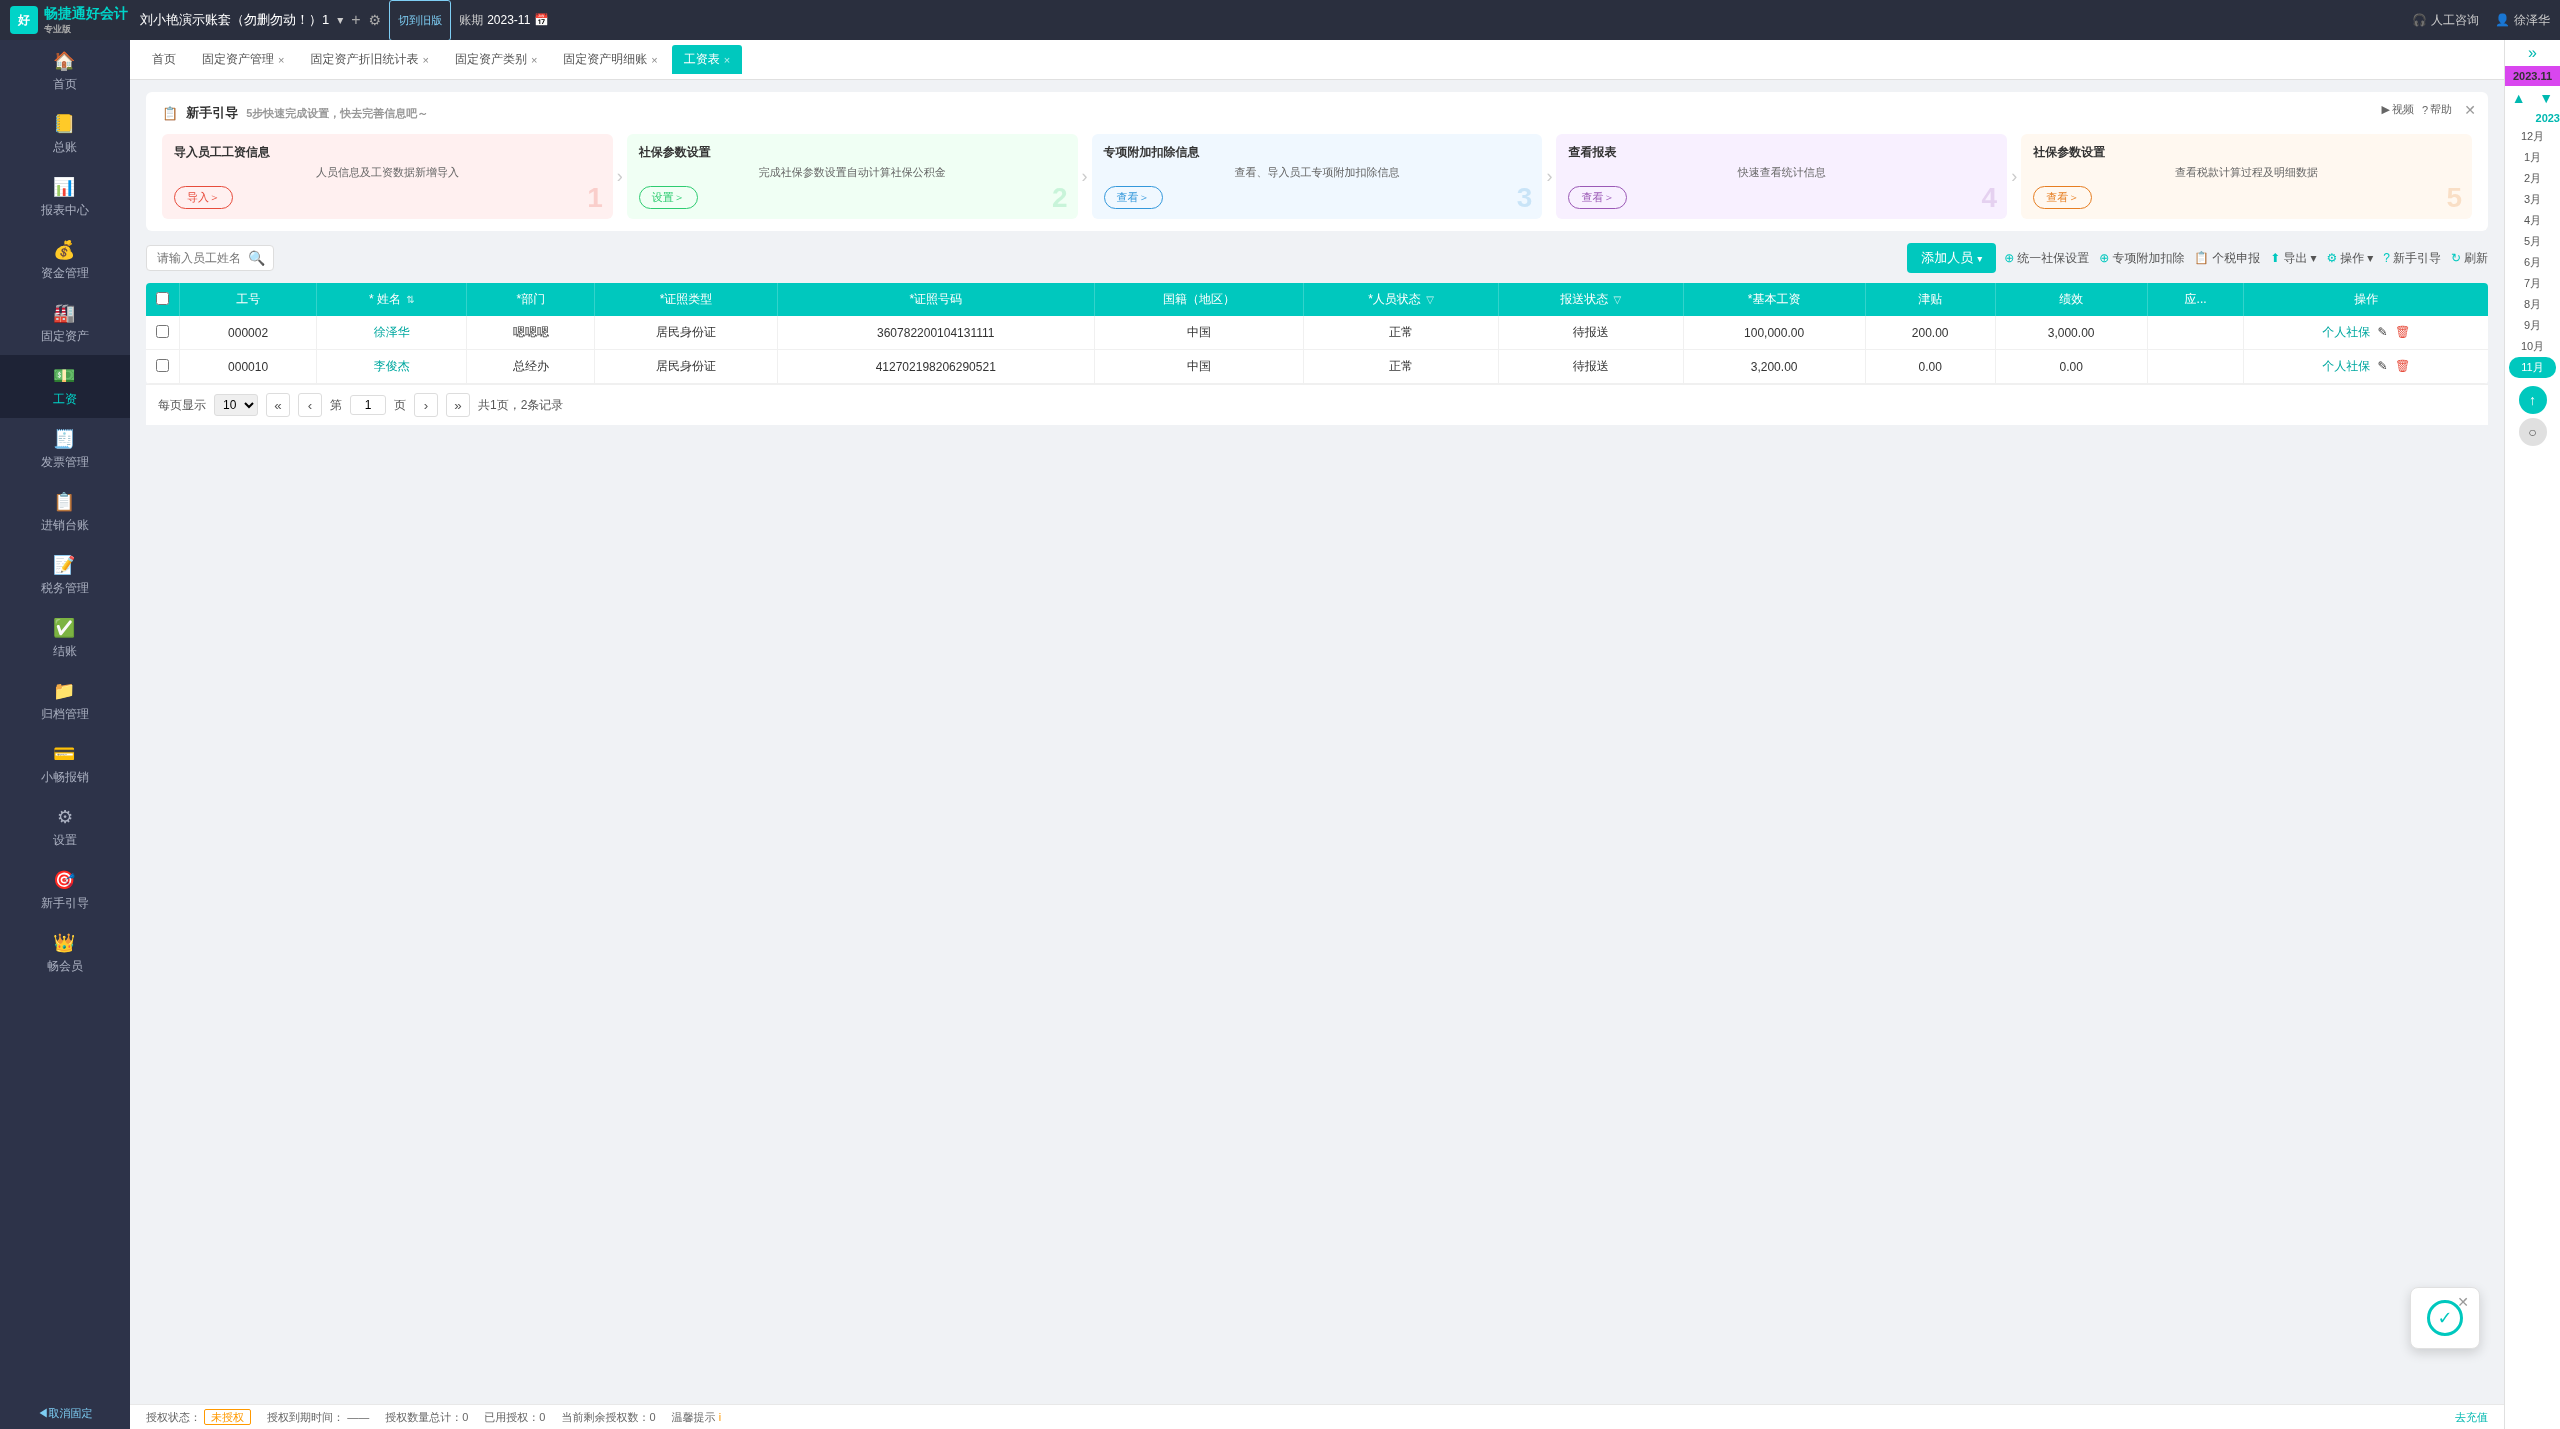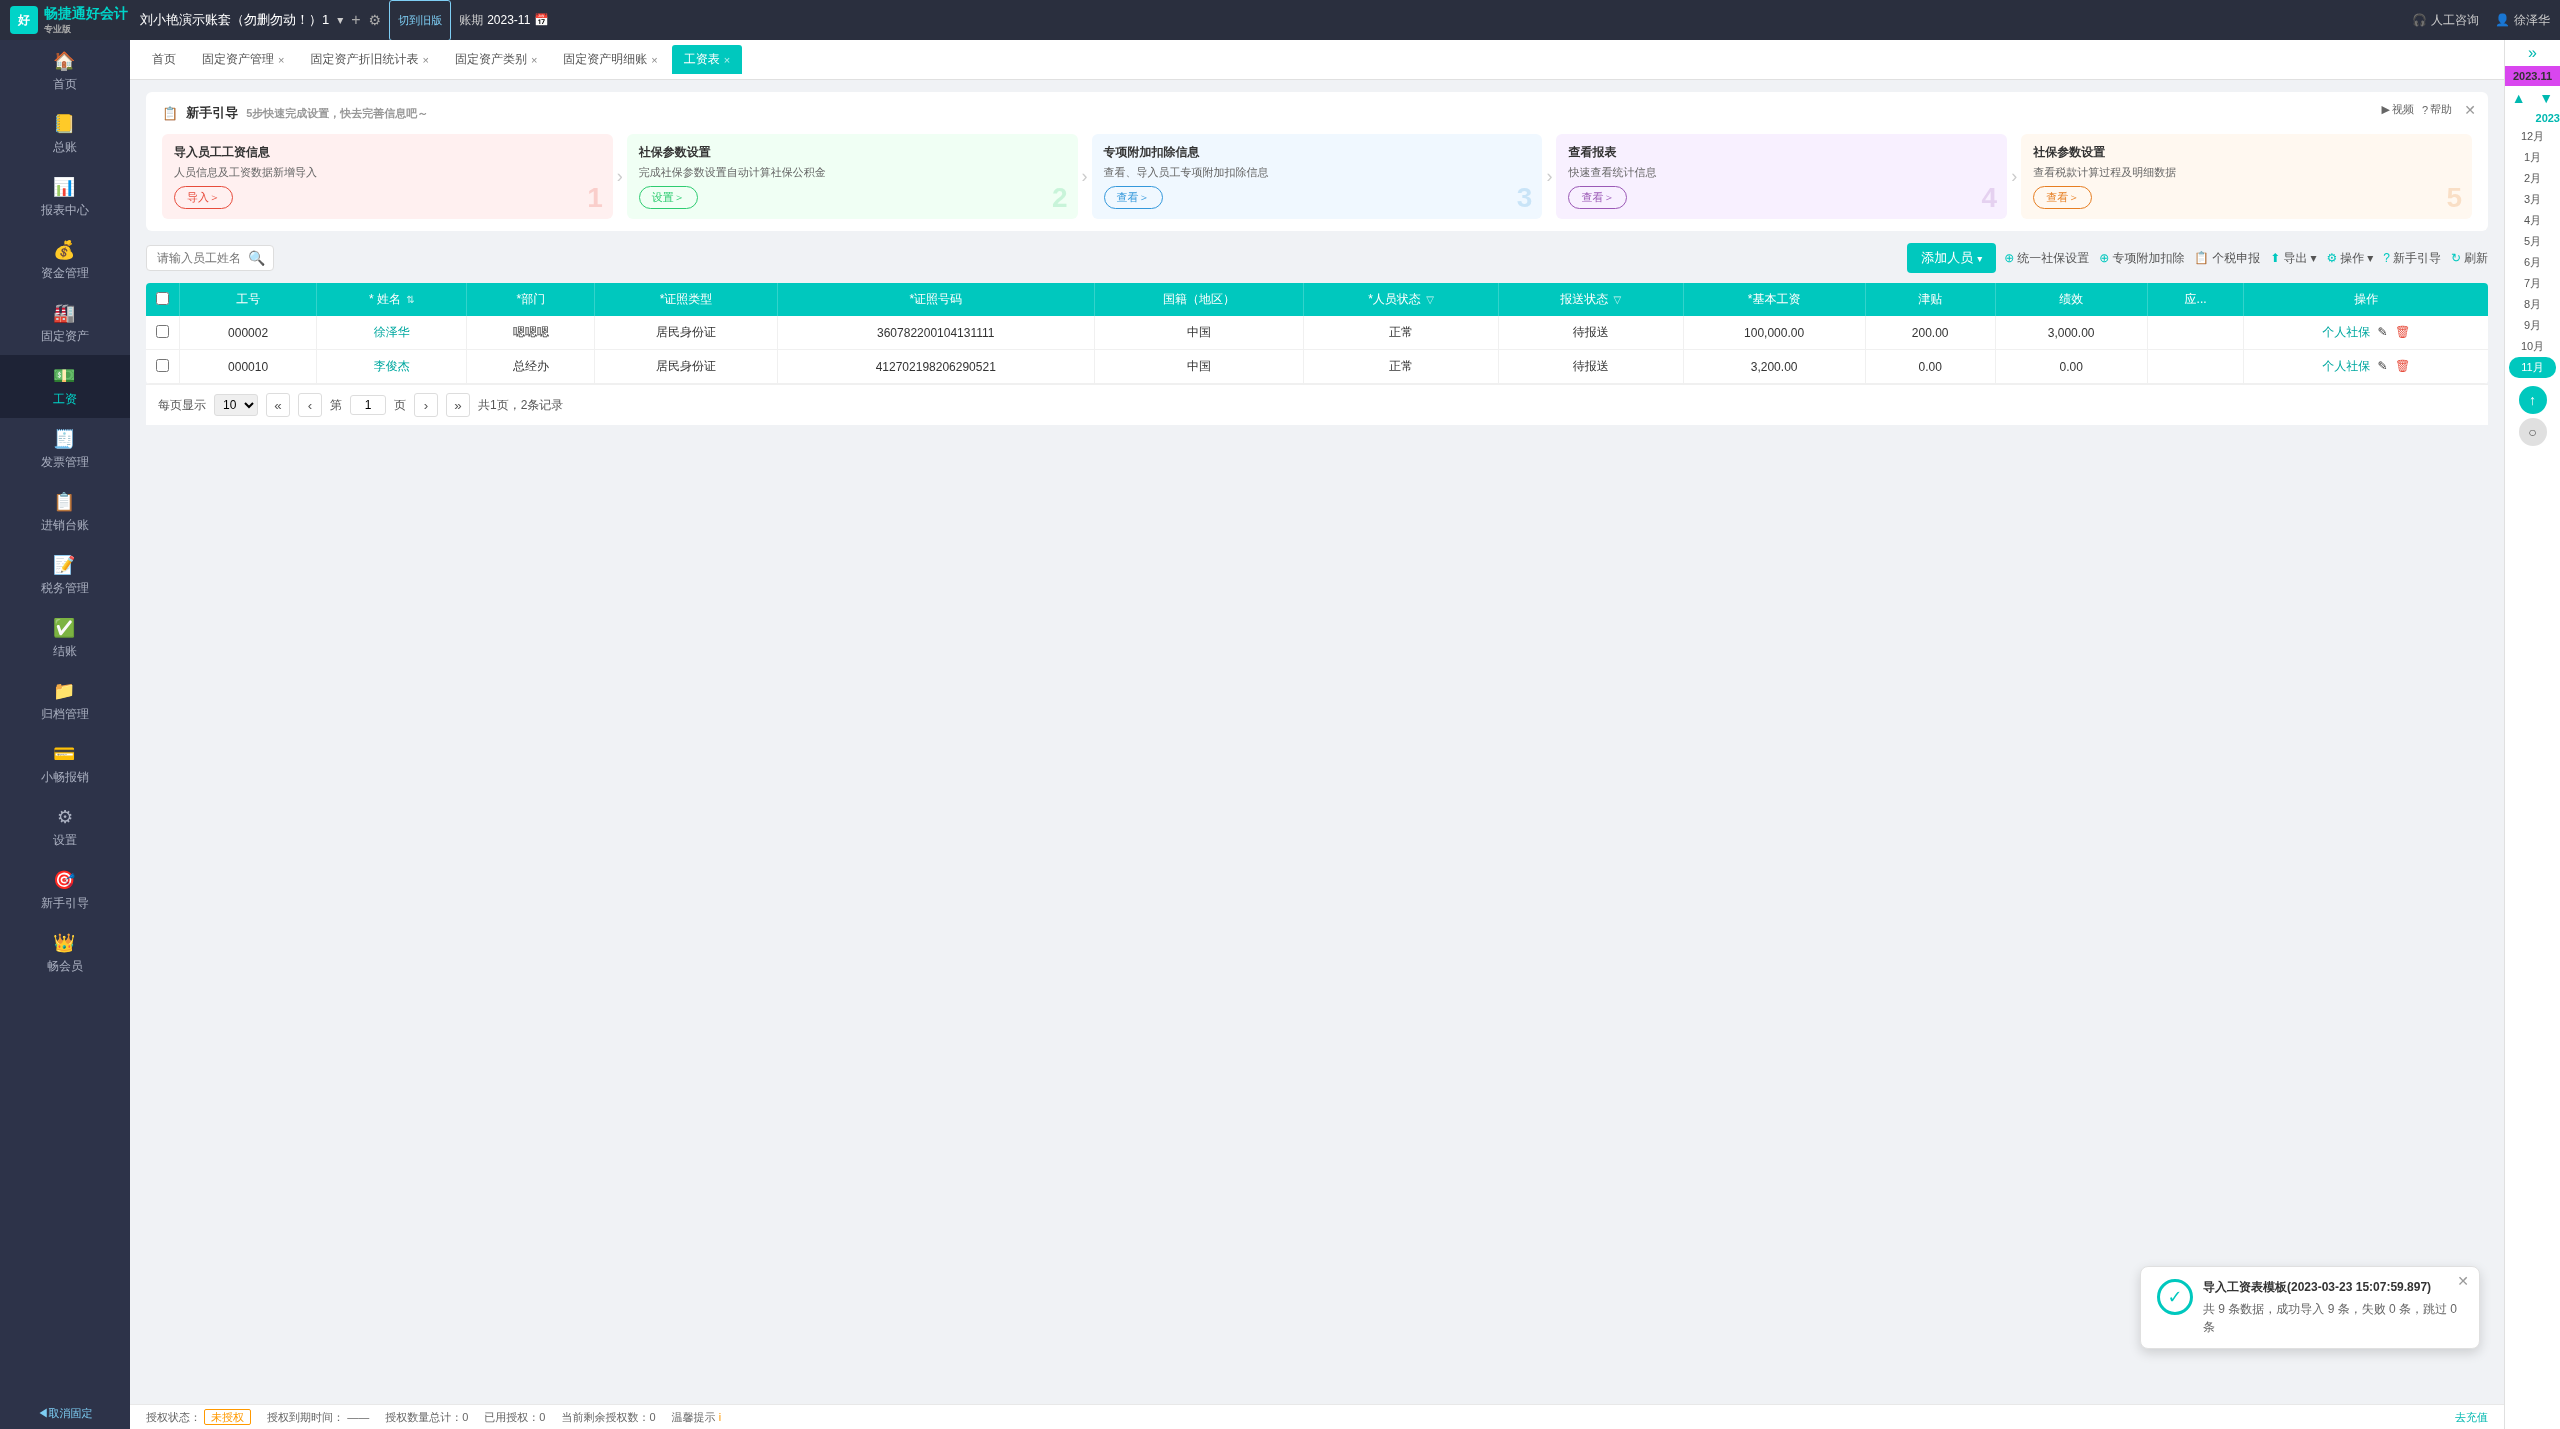--- a/index.html
+++ b/index.html
@@ -188,21 +188,21 @@
       position: absolute;
       right: 10px;
       bottom: 5px;
     }
     .step1 .step-num { color: #e74c3c; }
     .step2 .step-num { color: #2ecc71; }
     .step3 .step-num { color: #3498db; }
     .step4 .step-num { color: #9b59b6; }
     .step5 .step-num { color: #e67e22; }
     .step-title { font-size: 12px; font-weight: bold; color: #333; margin-bottom: 4px; }
-    .step-desc { font-size: 11px; color: #666; line-height: 1.4; }
+    .step-desc { font-size: 11px; color: #666; line-height: 1.4; text-align: center; }
     .step-btn {
       display: inline-block;
       margin-top: 6px;
       padding: 3px 12px;
       border-radius: 12px;
       font-size: 11px;
       cursor: pointer;
       border: 1px solid;
     }
     .step1 .step-btn { border-color: #e74c3c; color: #e74c3c; }
@@ -858,17 +858,13 @@
       <div style="width:28px;height:28px;background:#00c8be;border-radius:50%;display:flex;align-items:center;justify-content:center;color:#fff;cursor:pointer;font-size:14px;">↑</div>
       <div style="width:28px;height:28px;background:#e0e0e0;border-radius:50%;display:flex;align-items:center;justify-content:center;color:#555;cursor:pointer;font-size:14px;">○</div>
     </div>
   </div>
 
 </div>
 
 <div class="toast-notification">
   <div class="toast-close">✕</div>
   <div class="toast-check">✓</div>
-  <div class="toast-content">
-    <div class="toast-title">导入工资表模板(2023-03-23 15:07:59.897)</div>
-    <div class="toast-desc">共 9 条数据，成功导入 9 条，失败 0 条，跳过 0 条</div>
-  </div>
 </div>
 
 </body></html>

